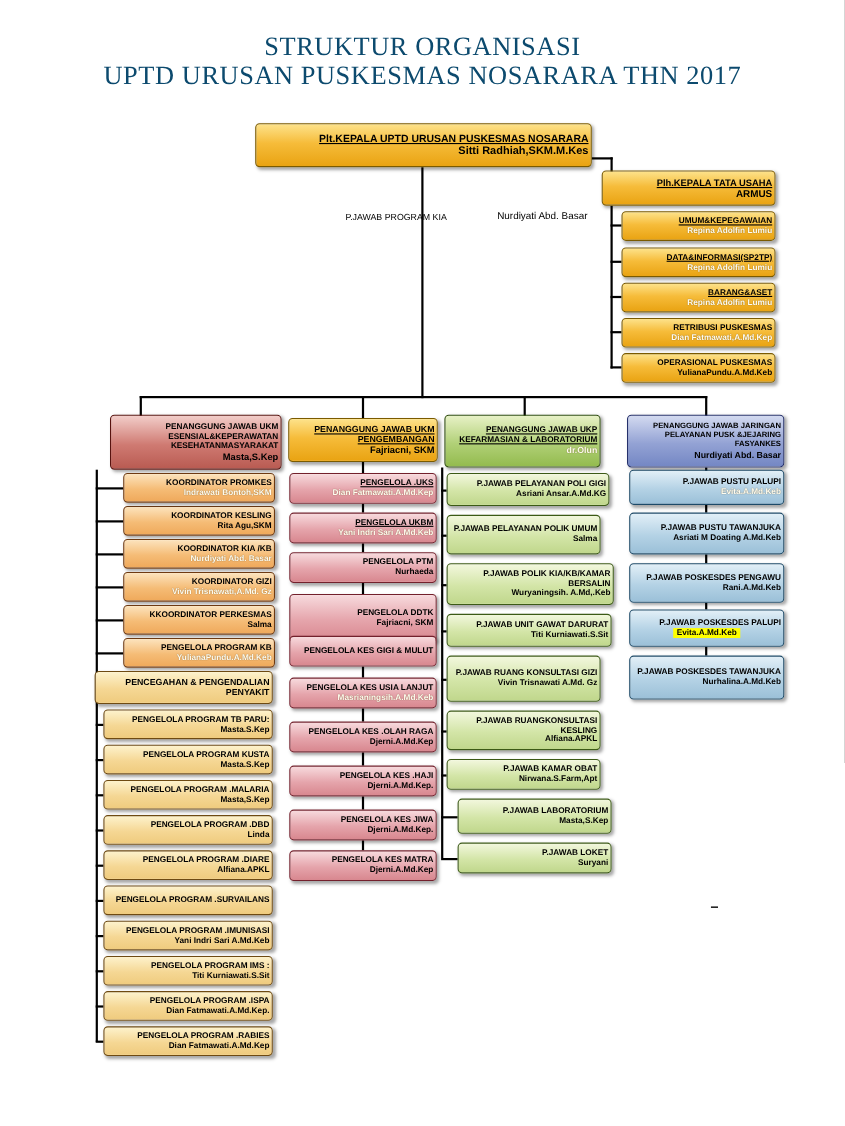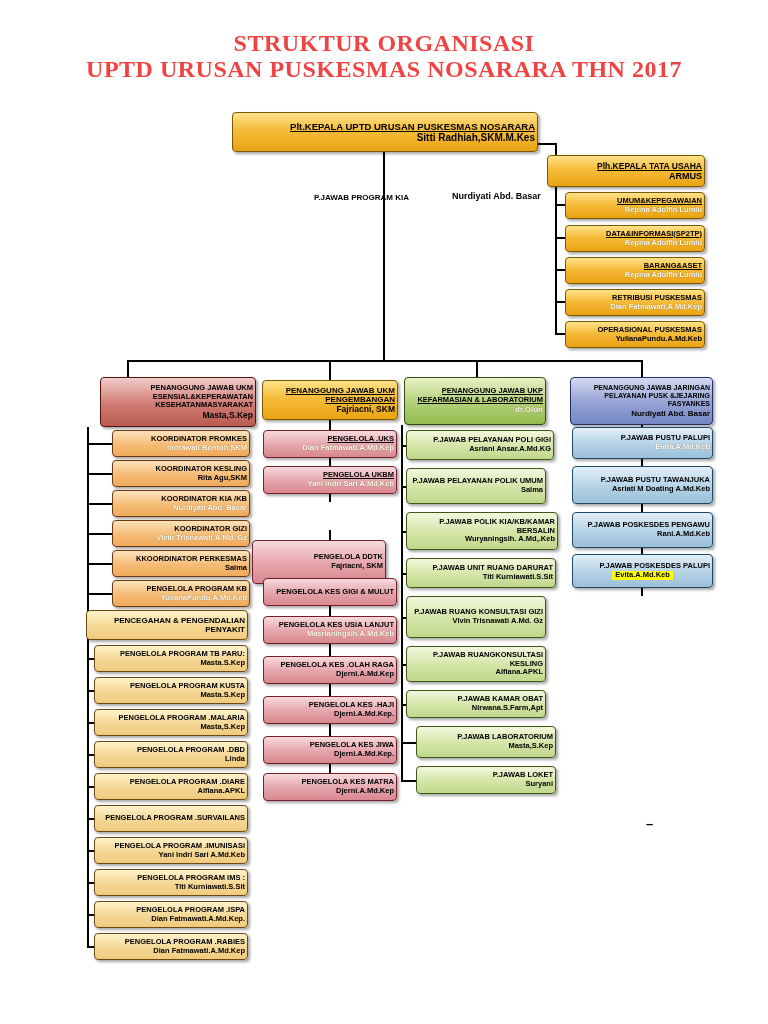--- a/index.html
+++ b/index.html
@@ -1,19 +1,19 @@
 <!DOCTYPE html>
 <html><head>
 <meta charset="utf-8">
 <style>
   html,body{margin:0;padding:0;background:#888;}
   .page{position:relative;width:768px;height:1024px;background:#ffffff;overflow:hidden;
         font-family:"Liberation Sans",sans-serif;color:#000;}
   .title{position:absolute;top:30px;left:0;width:100%;text-align:center;
-         font-family:"Liberation Serif",serif;font-weight:bold;color:#ef4444;
+         font-family:"Liberation Serif",serif;font-weight:normal;color:#0c4a6e;
          font-size:24px;line-height:1.1;letter-spacing:.5px;}
   .box{position:absolute;box-sizing:border-box;border:1.5px solid #444;border-radius:4px;
        display:flex;flex-direction:column;align-items:center;justify-content:center;
        text-align:right;overflow:hidden;padding:1px 2px;line-height:1.18;
        box-shadow:2px 2px 3px rgba(0,0,0,.35);}
   .t,.n{font-weight:bold;font-size:7.5px;display:block;width:100%;}
   .u{text-decoration:underline;}
   .t7{font-size:7px}.t8{font-size:8px}.t85{font-size:8.5px}.t9{font-size:9px}.t95{font-size:9.5px}.t10{font-size:10px}
   .wn{color:#fffdf0;text-shadow:0 0 1px rgba(80,50,0,.7);}
   .hn{width:auto;background:#ffff00;padding:0 3px;display:inline-block;}
@@ -21,21 +21,21 @@
   .red{background:linear-gradient(180deg,#f2cdc9,#cf7a72 55%,#b95b52);border-color:#58120e;}
   .peach{background:linear-gradient(180deg,#fce3bd,#f5bc76 55%,#efa95b);border-color:#6e3a12;}
   .cream{background:linear-gradient(180deg,#fdf2cc,#f5d794 55%,#efcb7e);border-color:#6e4a12;}
   .pink{background:linear-gradient(180deg,#f7dadd,#e5a4ab 55%,#d8878f);border-color:#73202c;}
   .greenh{background:linear-gradient(180deg,#e7f1c6,#b1d077 55%,#93bb4e);border-color:#2f4d0e;}
   .green{background:linear-gradient(180deg,#f2f7dd,#d3e5a7 55%,#c0d78c);border-color:#3c5a16;}
   .slate{background:linear-gradient(180deg,#d3daf0,#93a2d4 55%,#7487c4);border-color:#25306b;}
   .blue{background:linear-gradient(180deg,#e2eff7,#b4d2e5 55%,#9bc0d8);border-color:#1d4a68;}
   .hl,.vl{position:absolute;background:#000;display:block;}
   .hl{height:2px;}.vl{width:2px;}
-  .freelabel{position:absolute;font-weight:bold;font-size:8px;padding-left:48px;}
+  .freelabel{position:absolute;font-weight:normal;font-size:8px;padding-left:48px;}
 </style>
 </head>
 <body>
 
 <div class="page">
 
   <div class="title">
     <div>STRUKTUR ORGANISASI</div>
     <div>UPTD URUSAN PUSKESMAS NOSARARA THN 2017</div>
   </div>
@@ -220,21 +220,25 @@
   </div>
 
   <div class="box pink" style="left:263px;top:430px;width:134px;height:28px">
     <span class="t u">PENGELOLA .UKS</span>
     <span class="n wn">Dian Fatmawati.A.Md.Kep</span>
   </div>
   <div class="box pink" style="left:263px;top:466px;width:134px;height:28px">
     <span class="t u">PENGELOLA UKBM</span>
     <span class="n wn">Yani Indri Sari A.Md.Keb</span>
   </div>
-  <div class="box pink" style="left:252px;top:540px;width:134px;height:44px">
+  <div class="box pink" style="left:263px;top:502px;width:134px;height:28px">
+    <span class="t">PENGELOLA PTM</span>
+    <span class="n">Nurhaeda</span>
+  </div>
+  <div class="box pink" style="left:263px;top:540px;width:134px;height:44px">
     <span class="t">PENGELOLA DDTK</span>
     <span class="n">Fajriacni, SKM</span>
   </div>
   <div class="box pink" style="left:263px;top:578px;width:134px;height:28px">
     <span class="t">PENGELOLA KES GIGI &amp; MULUT</span>
   </div>
   <div class="box pink" style="left:263px;top:616px;width:134px;height:28px">
     <span class="t">PENGELOLA KES USIA LANJUT</span>
     <span class="n wn">Masrianingsih.A.Md.Keb</span>
   </div>
@@ -261,21 +265,21 @@
   </div>
   <div class="box green" style="left:406px;top:468px;width:140px;height:36px">
     <span class="t">P.JAWAB PELAYANAN POLIK UMUM</span>
     <span class="n">Salma</span>
   </div>
   <div class="box green" style="left:406px;top:512px;width:152px;height:38px">
     <span class="t">P.JAWAB POLIK KIA/KB/KAMAR BERSALIN</span>
     <span class="n">Wuryaningsih. A.Md,.Keb</span>
   </div>
   <div class="box green" style="left:406px;top:558px;width:150px;height:30px">
-    <span class="t">P.JAWAB UNIT RUANG DARURAT</span>
+    <span class="t">P.JAWAB UNIT GAWAT DARURAT</span>
     <span class="n">Titi Kurniawati.S.Sit</span>
   </div>
   <div class="box green" style="left:406px;top:596px;width:140px;height:42px">
     <span class="t">P.JAWAB RUANG KONSULTASI GIZI</span>
     <span class="n">Vivin Trisnawati A.Md. Gz</span>
   </div>
   <div class="box green" style="left:406px;top:646px;width:140px;height:36px">
     <span class="t">P.JAWAB RUANGKONSULTASI KESLING</span>
     <span class="n">Alfiana.APKL</span>
   </div>
@@ -301,16 +305,20 @@
     <span class="n">Asriati M Doating A.Md.Keb</span>
   </div>
   <div class="box blue" style="left:572px;top:512px;width:141px;height:36px">
     <span class="t">P.JAWAB POSKESDES PENGAWU</span>
     <span class="n">Rani.A.Md.Keb</span>
   </div>
   <div class="box blue" style="left:572px;top:554px;width:141px;height:34px">
     <span class="t">P.JAWAB POSKESDES PALUPI</span>
     <span class="n hn">Evita.A.Md.Keb</span>
   </div>
+  <div class="box blue" style="left:572px;top:596px;width:141px;height:40px">
+    <span class="t">P.JAWAB POSKESDES TAWANJUKA</span>
+    <span class="n">Nurhalina.A.Md.Keb</span>
+  </div>
 
   <div style="position:absolute;left:646px;top:816px;font-weight:bold;font-size:13px">–</div>
 
 </div>
 
 </body></html>

